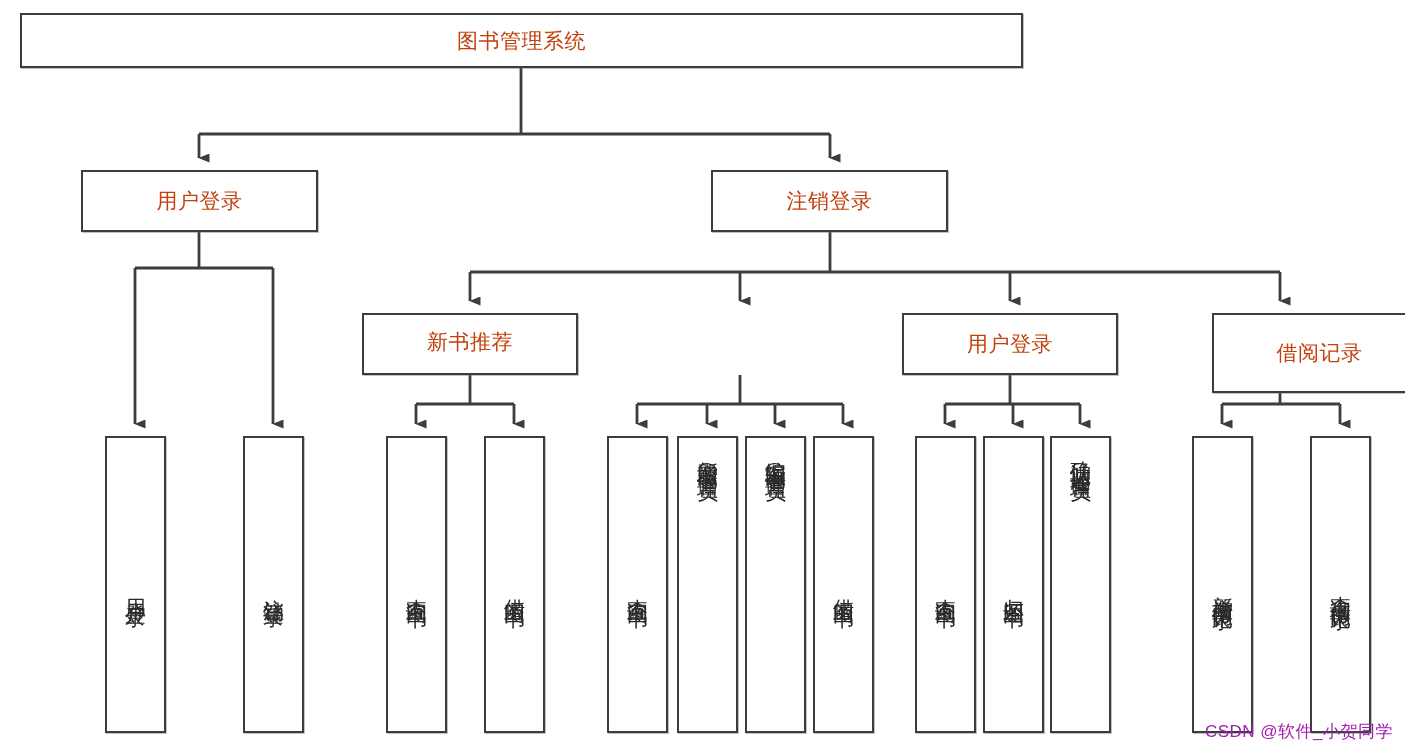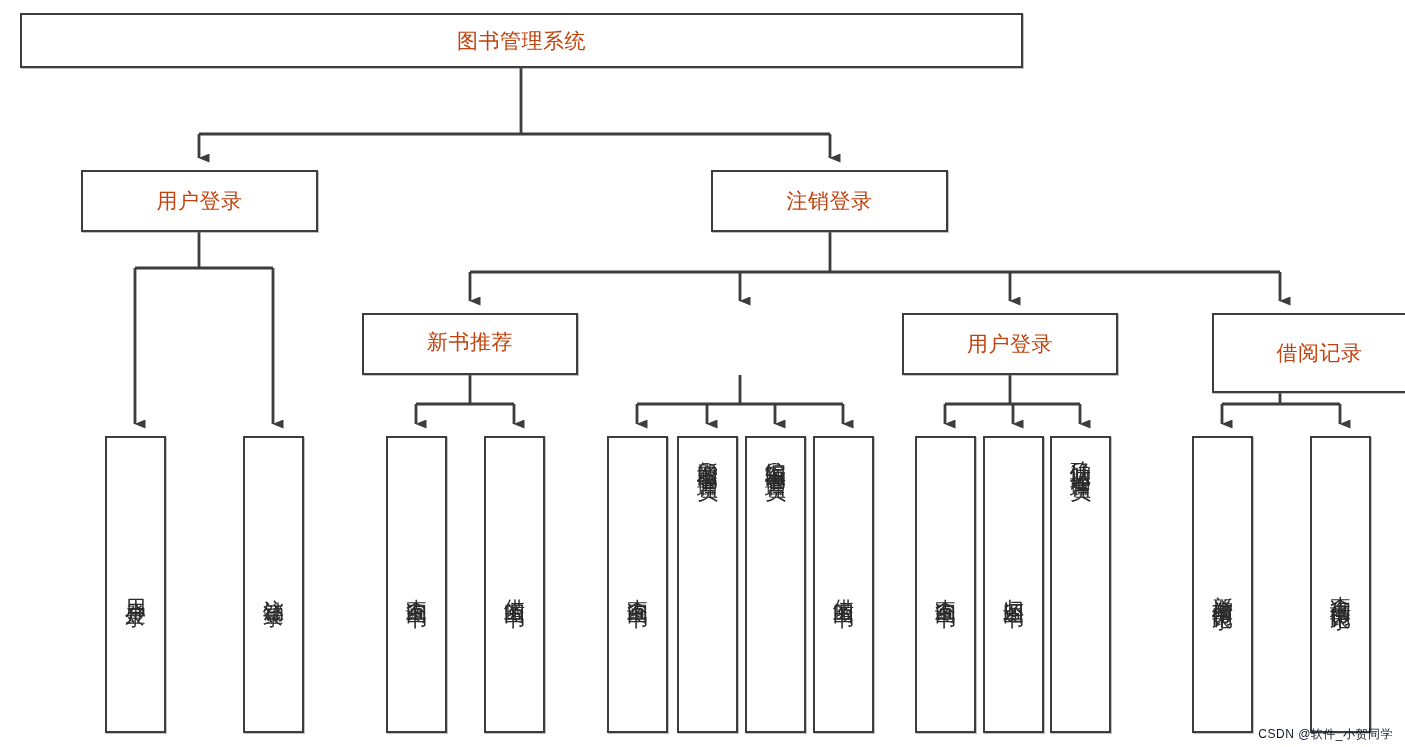--- a/index.html
+++ b/index.html
@@ -59,22 +59,22 @@
     white-space: nowrap;
   }
   .node-label-v.center {
     margin-top: auto;
     margin-bottom: auto;
   }
   .watermark {
     position: absolute;
     right: 12px;
     bottom: 4px;
-    font-size: 12px;
-    color: #0f172a;
+    font-size: 17px;
+    color: #a21caf;
     letter-spacing: 0.5px;
     white-space: nowrap;
     pointer-events: none;
   }
 </style>
 </head>
 <body>
 
 <div id="diagram-root">
 

